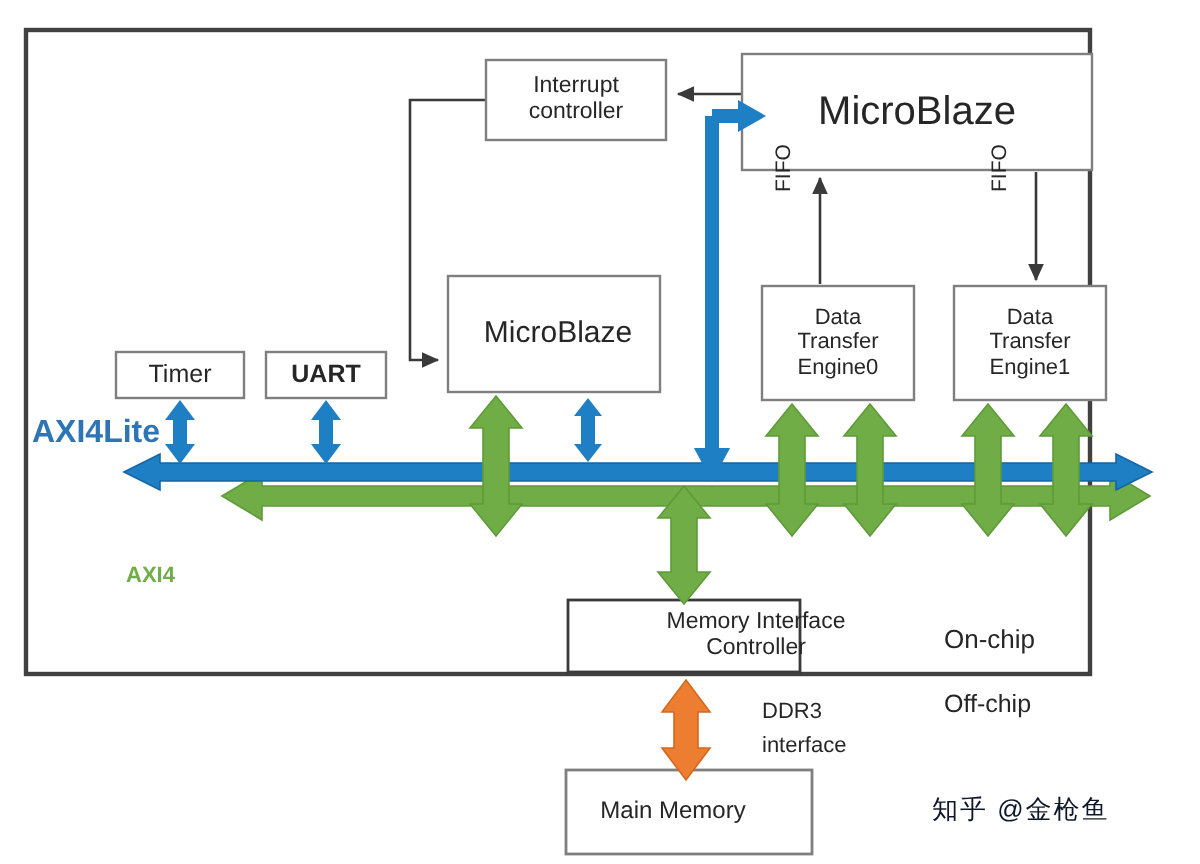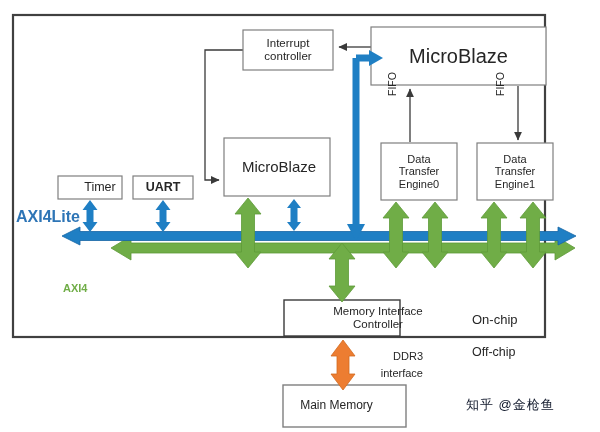--- a/index.html
+++ b/index.html
@@ -10,32 +10,32 @@
   .boxlabel{
     position:absolute;display:flex;align-items:center;justify-content:center;
     text-align:center;color:#262626;line-height:1.15;
     pointer-events:none;white-space:pre-line;
   }
   .b-interrupt{left:243px;top:30px;width:90px;height:40px;font-size:11.5px;}
   .b-accel{left:371px;top:27px;width:175px;height:58px;font-size:20px;}
   .b-micro{left:224px;top:138px;width:110px;height:58px;font-size:15px;}
   .b-dte0{left:381px;top:143px;width:76px;height:57px;font-size:11px;}
   .b-dte1{left:477px;top:143px;width:76px;height:57px;font-size:11px;}
-  .b-timer{left:68px;top:176px;width:64px;height:23px;font-size:12.5px;}
+  .b-timer{left:58px;top:176px;width:64px;height:23px;font-size:12.5px;}
   .b-uart{left:133px;top:176px;width:60px;height:23px;font-size:12.5px;font-weight:bold;}
   .b-mic{left:284px;top:300px;width:116px;height:36px;font-size:11.5px;margin-left:36px;}
   .b-mainmem{left:283px;top:385px;width:107px;height:42px;font-size:12px;}
   .freelabel{position:absolute;pointer-events:none;color:#262626;}
   .l-axi4lite{left:16px;top:208px;font-size:16px;color:#2E75B6;font-weight:bold;}
   .l-axi4{left:63px;top:246px;font-size:11px;color:#70AD47;font-weight:bold;margin-top:36px;}
   .l-fifo0{left:386px;top:96px;font-size:10.5px;
            transform:rotate(-90deg);transform-origin:left top;}
   .l-fifo1{left:494px;top:96px;font-size:10.5px;
            transform:rotate(-90deg);transform-origin:left top;}
-  .l-ddr3{left:353px;top:348px;font-size:11px;width:70px;text-align:right;line-height:1.5;}
+  .l-ddr3{left:381px;top:348px;font-size:11px;width:70px;text-align:left;line-height:1.5;}
   .l-onchip{left:472px;top:312px;font-size:13px;}
   .l-offchip{left:472px;top:345px;font-size:12.5px;}
   .watermark{position:absolute;left:466px;top:396px;font-size:13px;
              color:#0f172a;letter-spacing:1px;pointer-events:none;}
 </style>
 </head>
 <body>
 
 <div id="stage">
 

